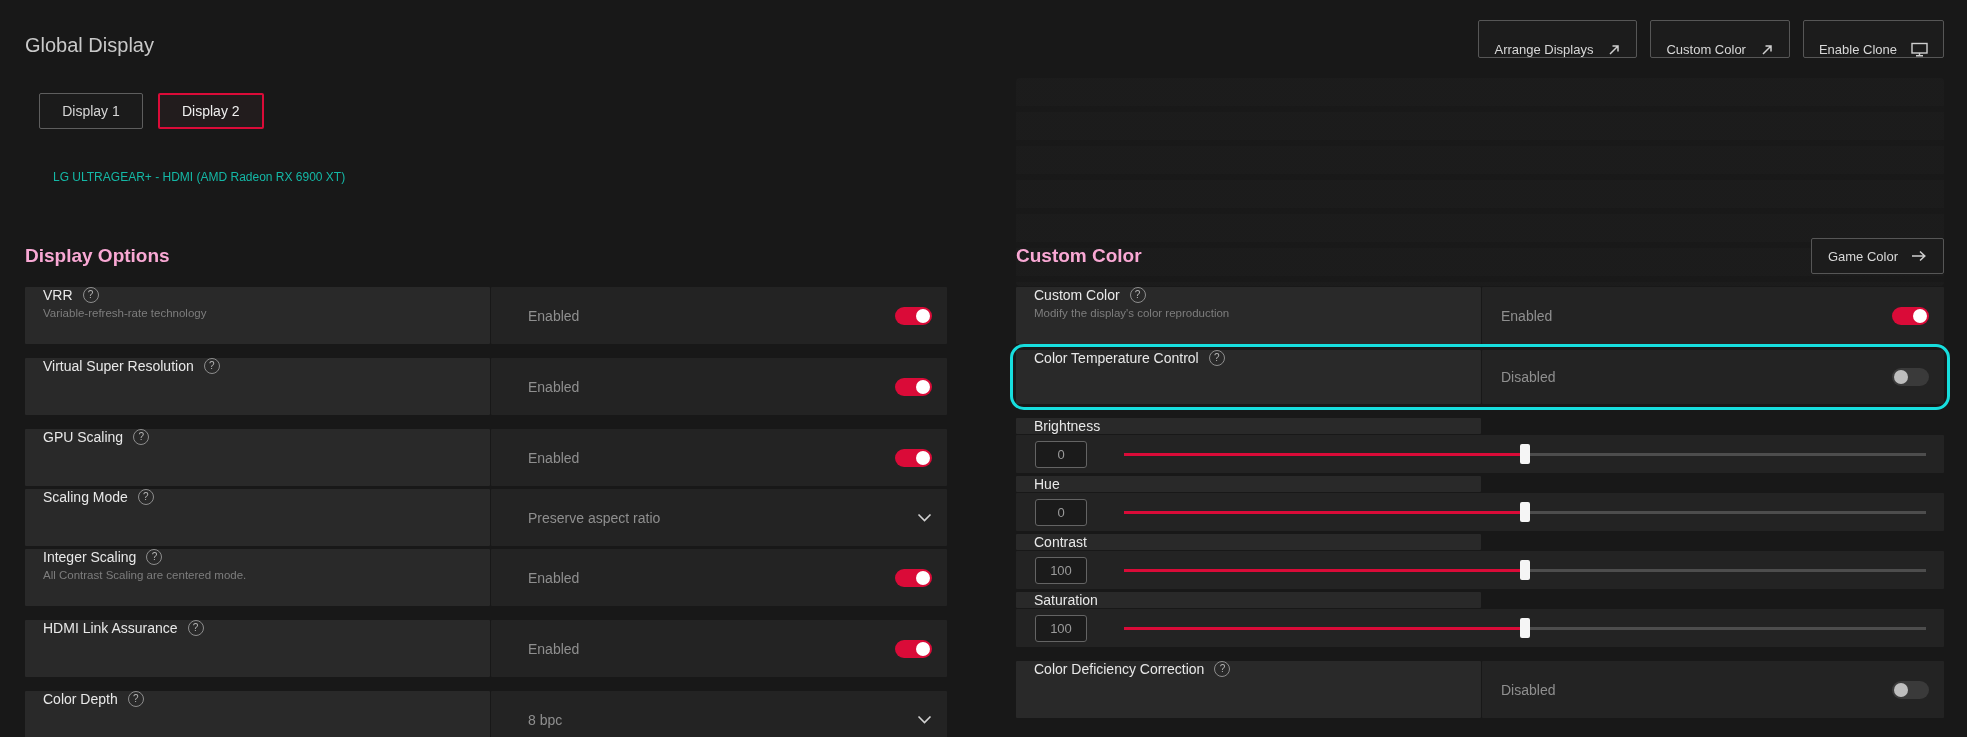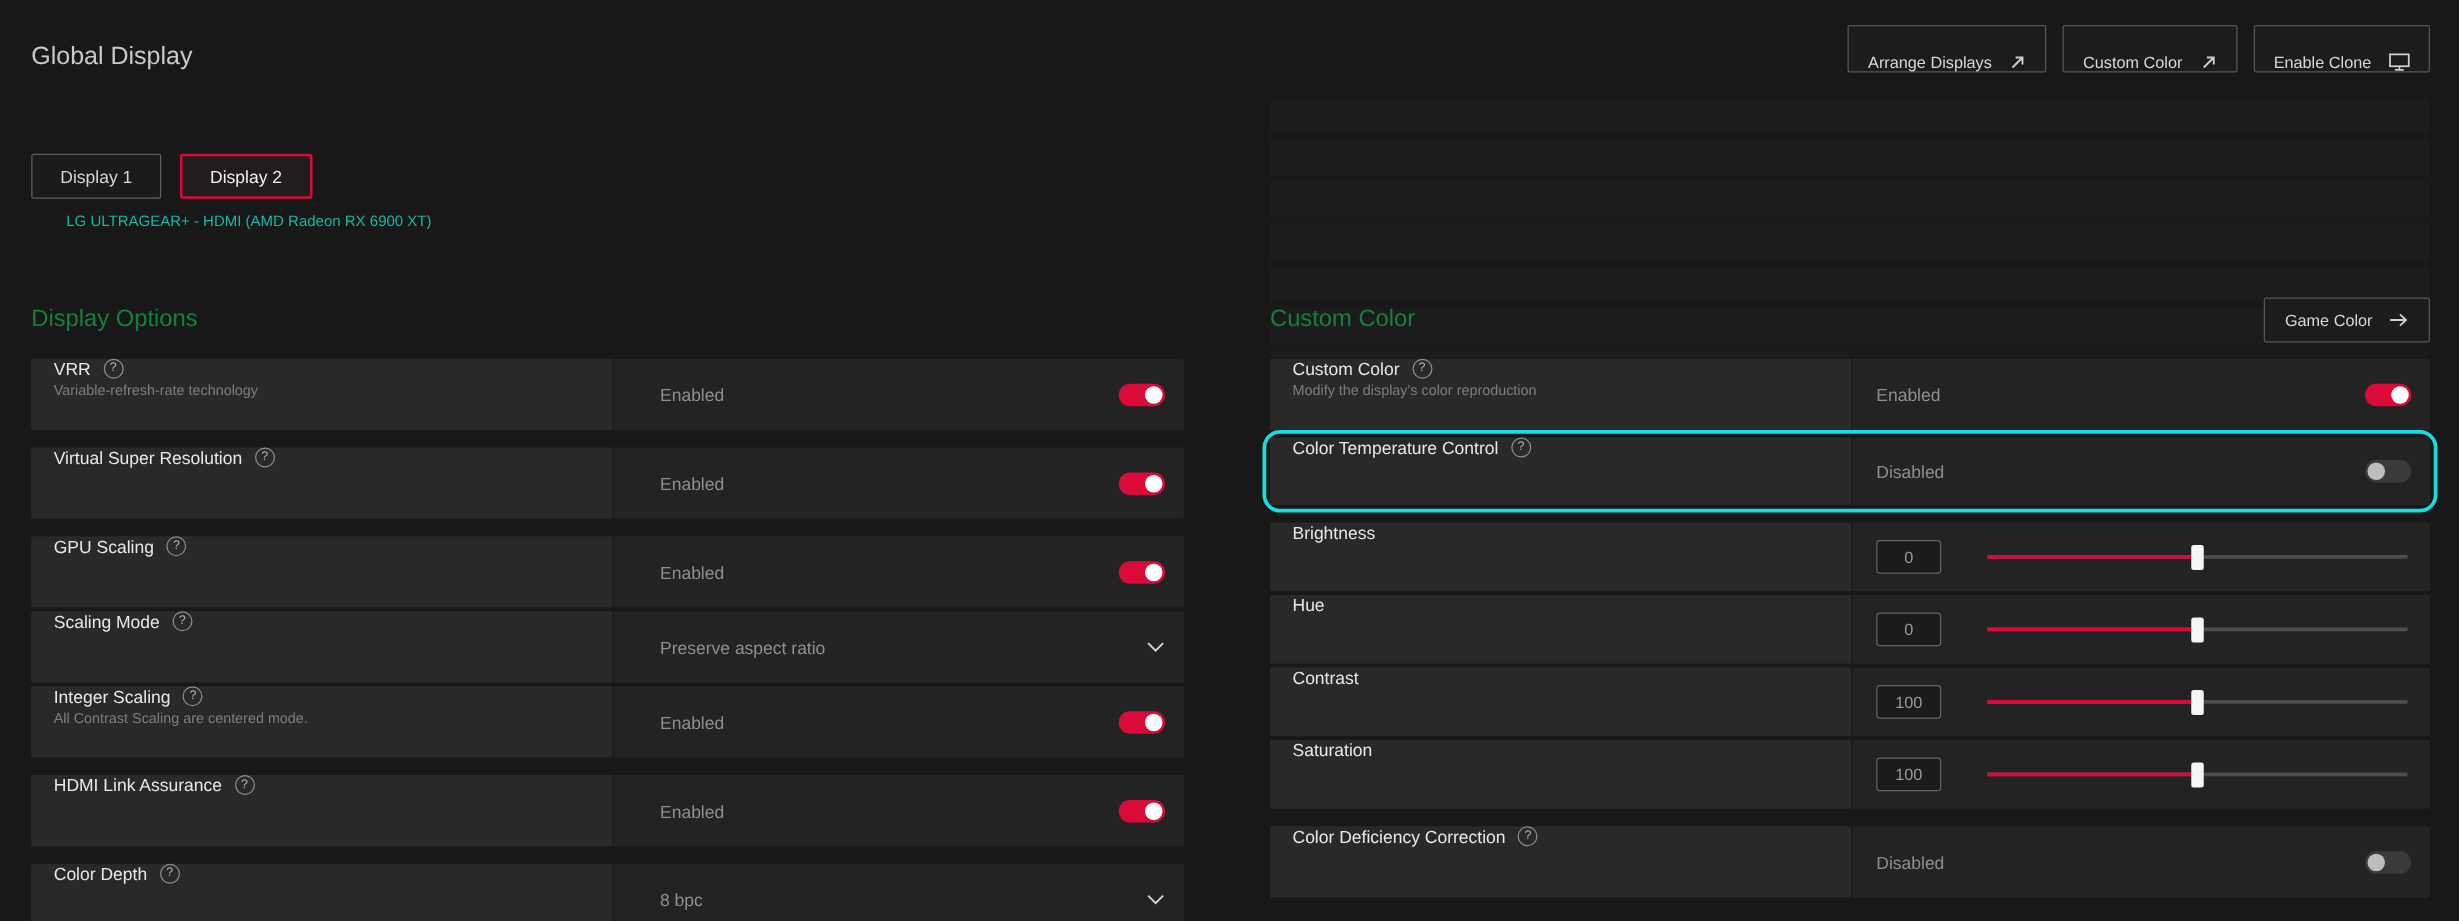--- a/index.html
+++ b/index.html
@@ -23,47 +23,47 @@
   .page-title { position: absolute; left: 25px; top: 34px; font-size: 20px; font-weight: 400; color: #c9c9c9; }
 
   .top-buttons { position: absolute; top: 20px; right: 23px; display: flex; gap: 13px; }
   .top-btn {
     height: 38px; display: flex; align-items: flex-end; gap: 14px; padding: 0 15px;
     border: 1px solid #565656; background: #1c1c1c; color: #d8d8d8;
     font-size: 13px; font-family: inherit; border-radius: 2px; cursor: pointer;
   }
   .top-btn svg { display: block; }
 
-  .tabs { position: absolute; left: 25px; top: 93px; display: flex; gap: 15px; margin-top: 30px; }
+  .tabs { position: absolute; left: 39px; top: 93px; display: flex; gap: 15px; }
   .tab {
     height: 36px; min-width: 104px; display: flex; align-items: center; justify-content: center;
     padding: 0 22px; border: 1px solid #5e5e5e; background: #1b1b1b; color: #d6d6d6;
     font-size: 14px; font-family: inherit; border-radius: 2px; cursor: pointer;
   }
   .tab.selected { border: 2px solid var(--accent, #e8123f); background: #221c1d; color: #efefef; }
 
   .device-label { position: absolute; left: 25px; top: 170px; font-size: 12px; color: #14b8a6; margin-left: 28px; }
 
   .column { position: absolute; top: 225px; }
   .col-left  { left: 25px;   width: 922px; }
   .col-right { left: 1016px; width: 928px; }
 
   .section-header { height: 62px; display: flex; align-items: center; justify-content: space-between; }
-  .section-title { font-size: 19px; font-weight: 400; color: #15803d; }
+  .section-title { font-size: 19px; font-weight: 700; color: #f9a8d4; }
   .section-action {
     height: 36px; display: flex; align-items: center; gap: 13px; padding: 0 16px;
     border: 1px solid #565656; background: #1c1c1c; color: #d8d8d8;
     font-size: 13px; font-family: inherit; border-radius: 2px; cursor: pointer;
   }
 
   .rows { display: flex; flex-direction: column; }
   .row { display: flex; gap: 1px; height: 57px; margin-top: 3px; }
   .row:first-child { margin-top: 0; }
   .row.group-start { margin-top: 14px; }
-  .row.slider-row { height: 55px; }
+  .row.slider-row { height: 55px; flex-direction: column; }
   .row.highlight {
     height: 54px; margin-top: 6px;
     outline: 3px solid var(--highlight, #17dede); outline-offset: 3px; border-radius: 8px;
   }
 
   .label-area {
     width: 465px; background: #292929; display: flex; flex-direction: column;
     justify-content: flex-start; padding: 0 18px; border-radius: 1px;
   }
   .label-line { display: flex; align-items: center; gap: 10px; }

